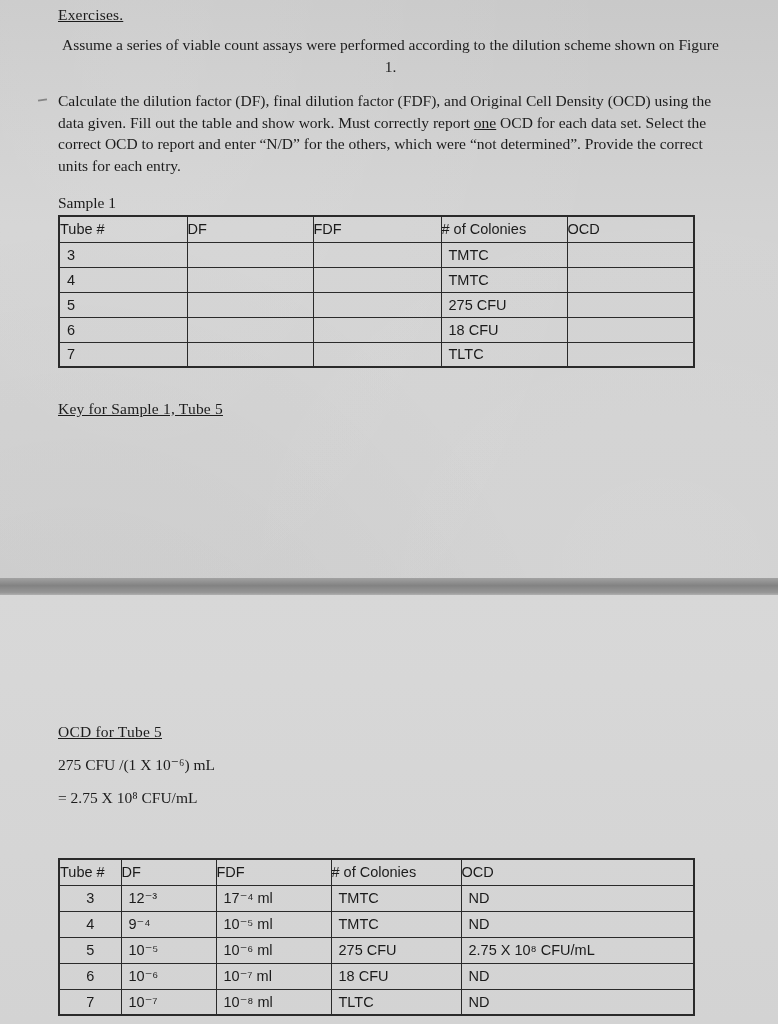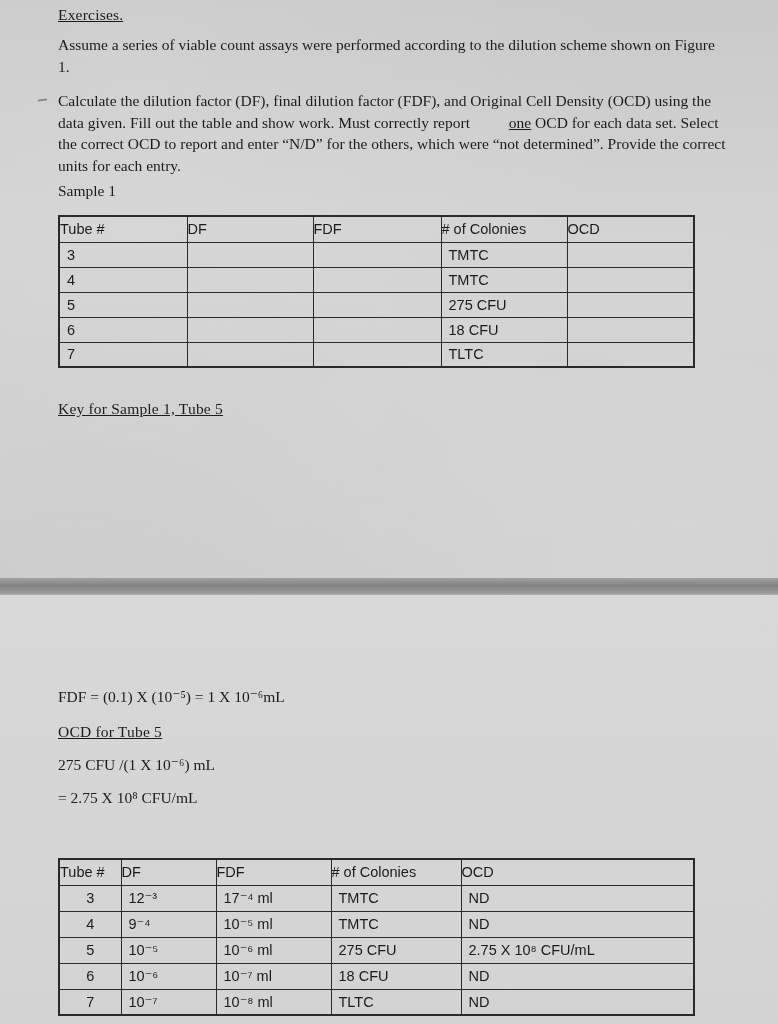--- a/index.html
+++ b/index.html
@@ -14,21 +14,21 @@
     font-family:"Liberation Serif","DejaVu Serif",serif;
     color:#1c1c1c;
   }
   .lower-scan {
     position:absolute; left:0; top:595px; width:778px; height:429px;
     background:linear-gradient(#d8d8d8, #d3d3d3);
   }
   .abs { position:absolute; left:58px; }
   .h-underline { font-size:15.5px; text-decoration:underline; letter-spacing:0.2px; }
   .para { font-size:15.5px; line-height:21.5px; }
-  .u { text-decoration:underline;margin-left:35px; }
+  .u { text-decoration:underline; }
   .formula { font-size:15.5px; }
   .margin-dash {
     position:absolute; left:38px; top:99px; width:9px; height:2px;
     background:rgba(40,40,40,0.45); transform:rotate(-8deg);
   }
   .divider {
     position:absolute; left:0; top:578px; width:778px; height:17px;
     background:linear-gradient(to bottom, #a2a2a2, #828282 45%, #979797 85%, #b0b0b0);
   }
   table.doc-table {
@@ -48,25 +48,25 @@
 <body>
 
 <div class="page">
 
   <div class="lower-scan"></div>
   <div class="divider"></div>
   <div class="margin-dash"></div>
 
   <div class="abs h-underline" style="top:6px;">Exercises.</div>
 
-  <div class="abs para" style="top:34px; width:665px;">Assume a series of viable count assays were performed according to the dilution scheme shown on Figure 1.</div>
+  <div class="abs para" style="top:34px; width:665px;text-align:center;">Assume a series of viable count assays were performed according to the dilution scheme shown on Figure 1.</div>
 
   <div class="abs para" style="top:90px; width:672px;"><span>Calculate the dilution factor (DF), final dilution factor (FDF), and Original Cell Density (OCD) using the data given. Fill out the table and show work. Must correctly report </span><span class="u">one</span><span> OCD for each data set.  Select the correct OCD to report and enter “N/D” for the others, which were “not determined”. Provide the correct units for each entry.</span></div>
 
-  <div class="abs para" style="top:180px;text-align:center;">Sample 1</div>
+  <div class="abs para" style="top:192px;text-align:center;">Sample 1</div>
 
   <table class="doc-table" style="top:215px;">
     <colgroup>
       <col style="width:128px">
         <col style="width:126px">
         <col style="width:128px">
         <col style="width:126px">
         <col style="width:127px">
     </colgroup>
     <thead>
@@ -113,21 +113,20 @@
         <td></td>
         <td>TLTC</td>
         <td></td>
       </tr>
     </tbody>
   </table>
 
   <div class="abs h-underline" style="top:400px;">Key for Sample 1, Tube 5</div>
 
 
-  <div class="abs formula" style="top:688px;">FDF = (0.1) X (10⁻⁵) = 1 X 10⁻⁶mL</div>
 
   <div class="abs h-underline" style="top:723px;">OCD for Tube 5</div>
 
   <div class="abs formula" style="top:756px;">275 CFU /(1 X 10⁻⁶) mL</div>
 
   <div class="abs formula" style="top:789px;">= 2.75 X 10⁸ CFU/mL</div>
 
 
   <table class="doc-table t2" style="top:858px;">
     <colgroup>

